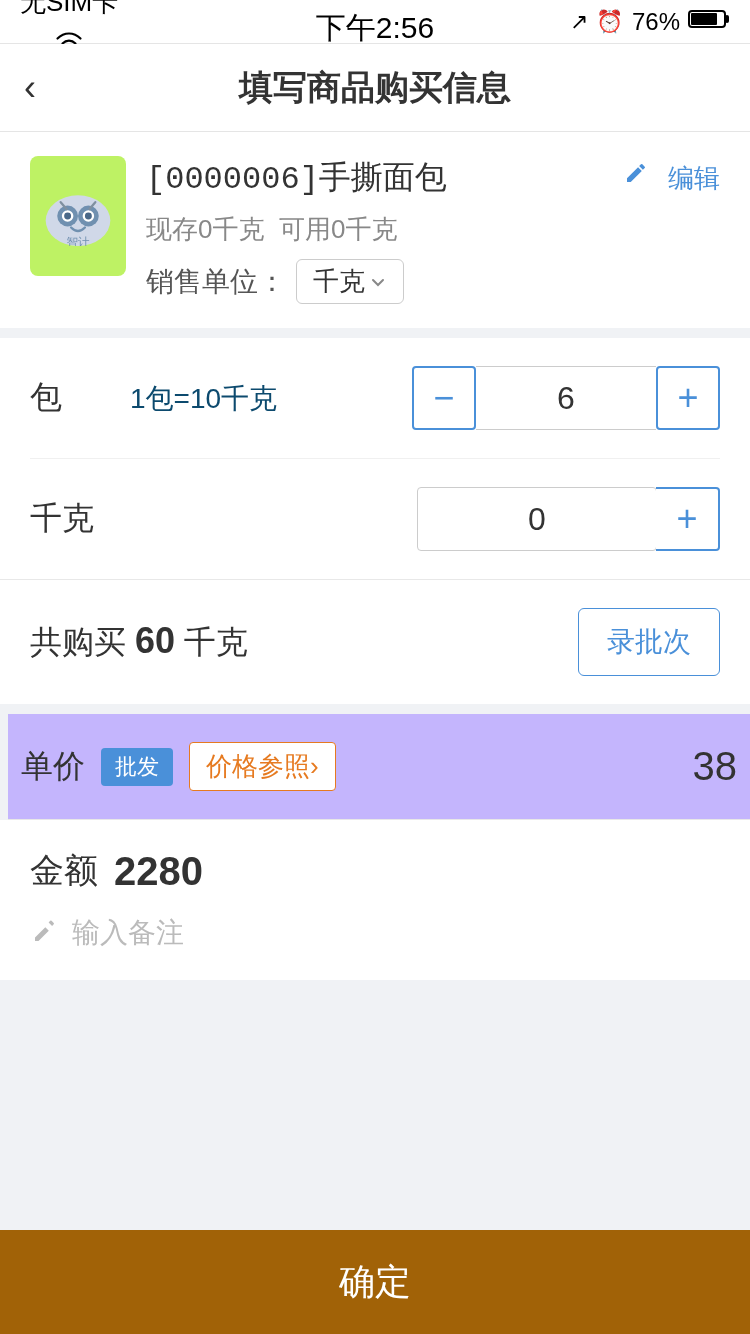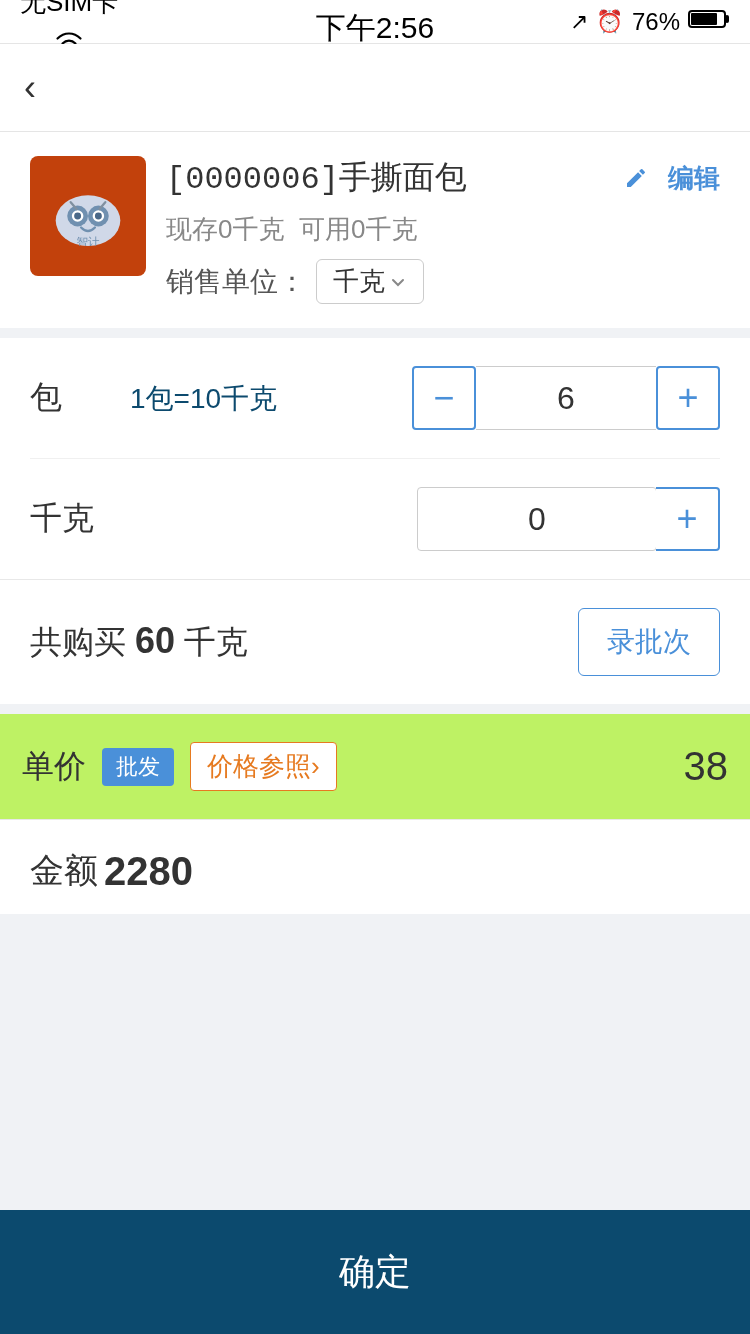--- a/index.html
+++ b/index.html
@@ -76,23 +76,23 @@
     
     .product-card {
       background: #fff;
       padding: 24px 30px;
       display: flex;
       align-items: flex-start;
       gap: 20px;
       border-bottom: 10px solid #f0f2f5;
     }
     .product-image {
-      width: 116px;
+      width: 96px;
       height: 120px;
-      background: #c2410c;
+      background: #bef264;
       border-radius: 8px;
       display: flex;
       align-items: center;
       justify-content: center;
       flex-shrink: 0;
       overflow: hidden;
     }
     .product-info {
       flex: 1;
     }
@@ -105,24 +105,23 @@
     .product-name {
       font-size: 32px;
       color: #333;
       font-weight: 500;
       font-family: Liberation Mono, monospace;
     }
     .edit-btn {
       font-size: 26px;
       color: #4a90d9;
       display: flex;
-      align-items: center;
+      align-items: flex-start;
       gap: 20px;
       cursor: pointer;
-      font-weight: bold;
     }
     .product-stock {
       font-size: 26px;
       color: #888;
       margin-bottom: 12px;
     }
     .product-unit-row {
       display: flex;
       align-items: center;
       gap: 10px;
@@ -235,26 +234,27 @@
       background: #fff;
       color: #4a90d9;
       font-size: 28px;
       padding: 14px 28px;
       border-radius: 6px;
       cursor: pointer;
     }
 
     
     .price-section {
-      background: #bef264;
-      padding: 28px 22px;
+      background: #c4b5fd;
+      padding: 28px 13px;
       display: flex;
       align-items: center;
       gap: 16px;
       border-bottom: 1px solid #e8e8e8;
+      margin-left: 8px;
     }
     .price-label {
       font-size: 32px;
       color: #333;
     }
     .price-tag-blue {
       background: #4a90d9;
       color: #fff;
       font-size: 22px;
       padding: 4px 14px;
@@ -279,21 +279,21 @@
     }
 
     
     .amount-section {
       background: #fff;
       padding: 28px 30px 0 30px;
     }
     .amount-row {
       display: flex;
       align-items: center;
-      gap: 6px;
+      gap: 16px;
       padding-bottom: 20px;
     }
     .amount-label {
       font-size: 34px;
       color: #333;
     }
     .amount-value {
       font-size: 40px;
       color: #333;
       font-weight: 600;
@@ -317,22 +317,22 @@
       background: #f0f2f5;
       height: 320px;
     }
 
     
     .bottom-btn {
       position: fixed;
       bottom: 0;
       left: 0;
       width: 750px;
-      height: 124px;
-      background: #0c4a6e;
+      height: 104px;
+      background: #a16207;
       display: flex;
       align-items: center;
       justify-content: center;
       cursor: pointer;
     }
     .bottom-btn-text {
       font-size: 36px;
       color: #fff;
       font-weight: 500;
     }
@@ -375,20 +375,21 @@
         <rect x="1" y="3" width="36" height="16" rx="3" ry="3" fill="none" stroke="#000" stroke-width="2"></rect>
         <rect x="37" y="7" width="4" height="8" rx="2" fill="#000"></rect>
         <rect x="3" y="5" width="26" height="12" rx="1" fill="#000"></rect>
       </svg>
     </span>
   </div>
 </div>
 
 <div class="nav-bar">
   <div class="nav-back">‹</div>
+  <div class="nav-title">填写商品购买信息</div>
 </div>
 
 <div class="product-card">
   <div class="product-image">
     <div class="owl-logo">
       <svg viewBox="0 0 60 52" fill="none" xmlns="http://www.w3.org/2000/svg">
         <ellipse cx="30" cy="30" rx="28" ry="22" fill="#d0d8e8"></ellipse>
         <circle cx="21" cy="26" r="9" fill="#7090b0"></circle>
         <circle cx="39" cy="26" r="9" fill="#7090b0"></circle>
         <circle cx="21" cy="26" r="5" fill="#fff"></circle>
@@ -468,19 +469,27 @@
     <span>›</span>
   </button>
   <span class="price-value">38</span>
 </div>
 
 <div class="amount-section">
   <div class="amount-row">
     <span class="amount-label">金额</span>
     <span class="amount-value">2280</span>
   </div>
+  <div class="note-row">
+    <span class="pencil-icon">
+      <svg width="30" height="30" viewBox="0 0 30 30" fill="none">
+        <path d="M5 22.5V26h3.5l10.3-10.3-3.5-3.5L5 22.5zM23.7 9.3a1 1 0 0 0 0-1.4l-2.1-2.1a1 1 0 0 0-1.4 0l-1.6 1.6 3.5 3.5 1.6-1.6z" fill="#bbb"></path>
+      </svg>
+    </span>
+    <span style="color:#bbb;">输入备注</span>
+  </div>
 </div>
 
 <div class="empty-area"></div>
 
 <div class="bottom-btn">
   <span class="bottom-btn-text">确定</span>
 </div>
 
 </body></html>

